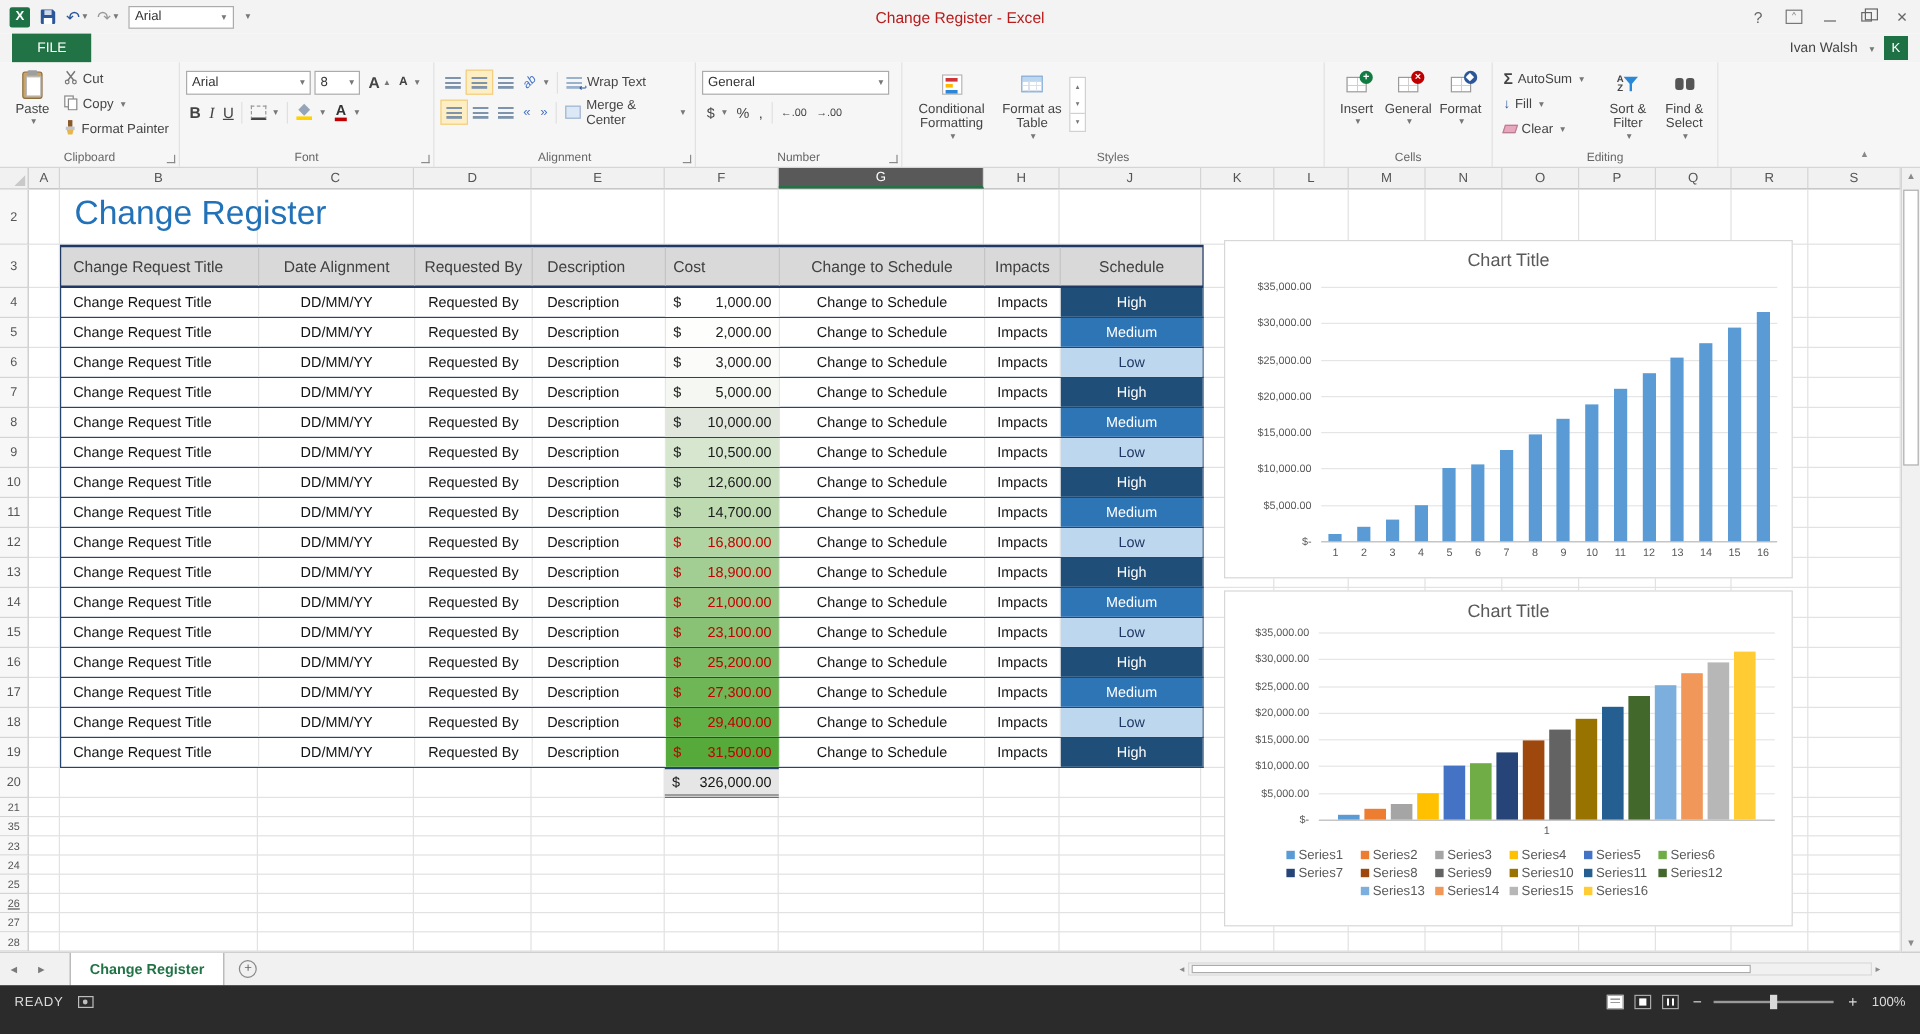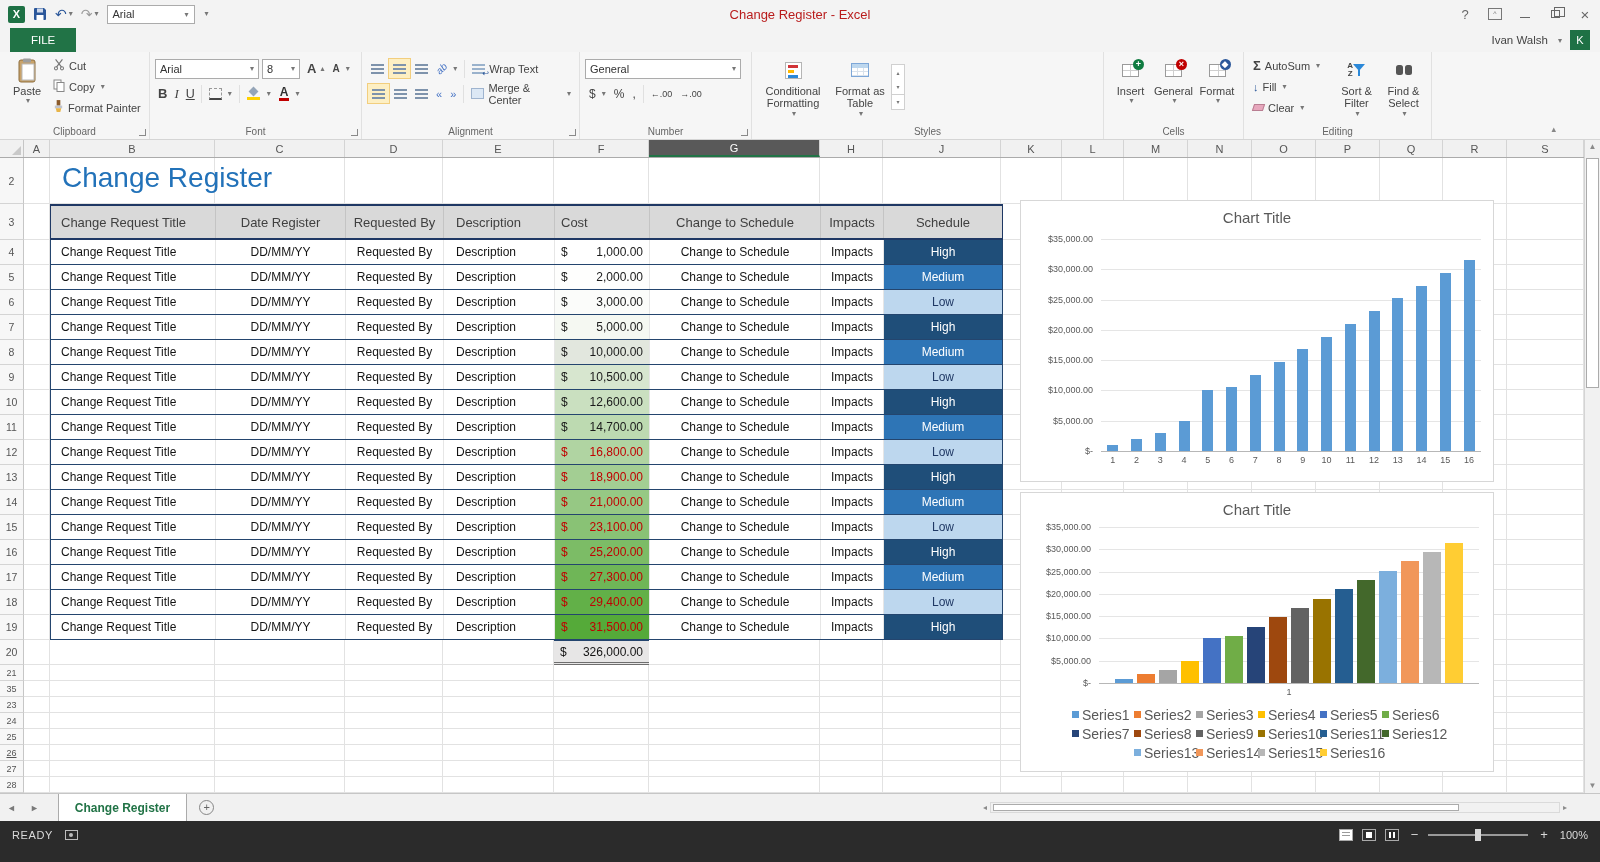--- a/index.html
+++ b/index.html
@@ -123,21 +123,21 @@
   .chart{position:absolute;background:#fff;border:1px solid #D7D7D7;z-index:6}
   .chart1{left:1020px;top:42px;width:474px;height:282px}
   .chart2{left:1020px;top:334px;width:474px;height:280px}
   .ct{position:absolute;left:0;right:0;top:8px;text-align:center;font-size:15px;color:#595959}
   .gl{position:absolute;height:1px;background:#E5E5E5}
   .gl.axis{background:#B7B7B7}
   .cyl{position:absolute;font-size:9px;color:#595959;text-align:right}
   .cxl{position:absolute;font-size:9px;color:#595959;text-align:center}
   .cbar{position:absolute}
   .legend{position:absolute;display:flex;flex-wrap:wrap;justify-content:center}
-  .li{display:inline-flex;align-items:center;width:62px;font-size:14px;color:#595959;margin:1.5px 0}
+  .li{display:inline-flex;align-items:center;width:62px;font-size:11px;color:#595959;margin:1.5px 0}
   .li i{width:7px;height:7px;margin-right:3px;flex:none}
 
   
   .tabsbar{position:absolute;top:793px;left:0;width:1584px;height:28px;background:#F1F1F1;border-top:1px solid #C6C6C6;display:flex;align-items:center}
   .tnav{color:#7a7a7a;font-size:9px;padding:0 7px}
   .sheettab{height:27px;display:flex;align-items:center;background:#fff;border-left:1px solid #ABABAB;border-right:1px solid #ABABAB;padding:0 16px;color:#217346;font-weight:bold;font-size:12px;margin-left:12px}
   .addsheet{width:15px;height:15px;border:1px solid #868686;border-radius:50%;color:#666;font-size:11px;line-height:13px;text-align:center;margin-left:12px}
   .hscroll{margin-left:auto;margin-right:14px;display:flex;align-items:center;width:590px;height:13px}
   .hs-arr{color:#8a8a8a;font-size:8px;padding:0 3px}
   .hs-track{flex:1;height:11px;background:#F1F1F1;border:1px solid #DADADA;position:relative}
@@ -734,21 +734,21 @@
       <div class="rowhdr small" style="top: 571px; height: 16px;">25</div>
       <div class="hline" style="top: 586px;"></div>
       <div class="rowhdr small" style="top: 587px; height: 16px; text-decoration: underline;">26</div>
       <div class="hline" style="top: 602px;"></div>
       <div class="rowhdr small" style="top: 603px; height: 16px;">27</div>
       <div class="hline" style="top: 618px;"></div>
       <div class="rowhdr small" style="top: 619px; height: 16px;">28</div>
       <div class="hline" style="top: 634px;"></div>
       <div class="thead" style="left: 50px; top: 46px; width: 953px; height: 36px;">
         <div class="tc left10" style="width: 165px;">Change Request Title</div>
-        <div class="tc center" style="width: 130px;">Date Register</div>
+        <div class="tc center" style="width: 130px;">Date Alignment</div>
         <div class="tc center" style="width: 98px;">Requested By</div>
         <div class="tc left12" style="width: 111px;">Description</div>
         <div class="tc left6" style="width: 95px;">Cost</div>
         <div class="tc center" style="width: 171px;">Change to Schedule</div>
         <div class="tc center" style="width: 63px;">Impacts</div>
         <div class="tc center" style="width: 118px;">Schedule</div>
       </div>
       <div class="trow" style="left: 50px; top: 82px; width: 953px; height: 25px;">
         <div class="tc left10" style="width: 165px;">Change Request Title</div>
         <div class="tc center" style="width: 130px;">DD/MM/YY</div>

